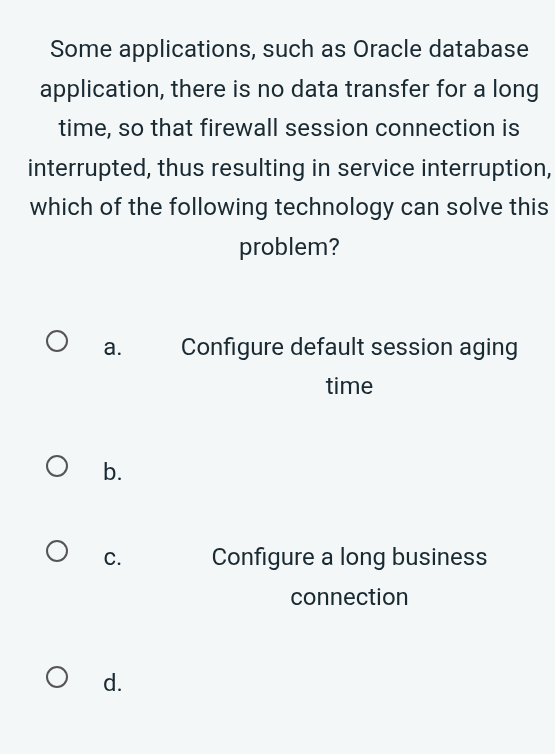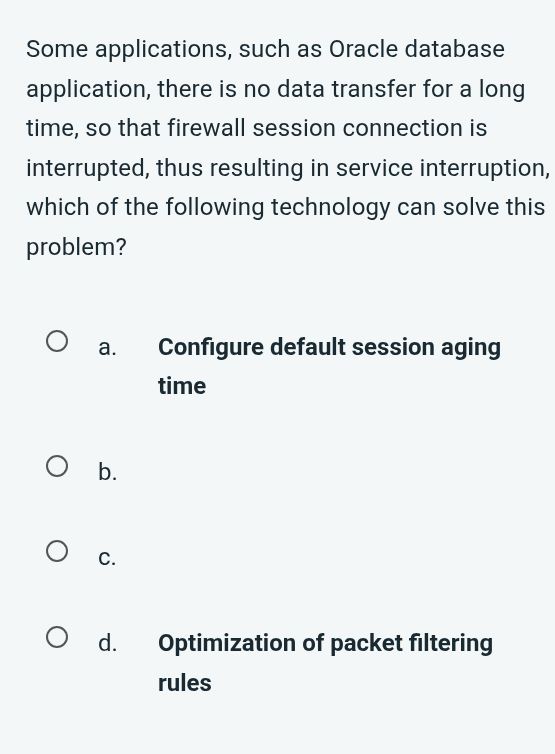--- a/index.html
+++ b/index.html
@@ -1,18 +1,19 @@
 <!DOCTYPE html>
 <html><head>
   <meta charset="utf-8">
   <style>
     * {
       margin: 6px;
       padding: 0;
       box-sizing: border-box;
+      text-align: center;
     }
     body {
       font-family: -apple-system, BlinkMacSystemFont, "Segoe UI", Roboto, Helvetica, Arial, sans-serif;
       width: 555px;
       height: 754px;
       background: #f4f7f7;
       padding: 12px 8px;
       color: #1a2a33;
       font-size: 24px;
       line-height: 1.65;
@@ -43,40 +44,40 @@
       background: transparent;
       cursor: pointer;
     }
     .option-letter {
       flex-shrink: 0;
       width: 30px;
       font-weight: 400;
     }
     .option-text {
       flex: 1;
-      font-weight: 700;
+      font-weight: 400;
     }
   </style>
 </head>
 <body>
 
 <div class="question-text">Some applications, such as Oracle database application, there is no data transfer for a long time, so that firewall session connection is interrupted, thus resulting in service interruption, which of the following technology can solve this problem?</div>
 
 <div class="options">
   <div class="option-row">
     <div class="radio"></div>
     <div class="option-letter">a.</div>
     <div class="option-text">Configure default session aging time</div>
   </div>
   <div class="option-row">
     <div class="radio"></div>
     <div class="option-letter">b.</div>
   </div>
   <div class="option-row">
     <div class="radio"></div>
     <div class="option-letter">c.</div>
+    <div class="option-text">Configure a long business connection</div>
   </div>
   <div class="option-row">
     <div class="radio"></div>
     <div class="option-letter">d.</div>
-    <div class="option-text">Optimization of packet filtering rules</div>
   </div>
 </div>
 
 </body></html>

